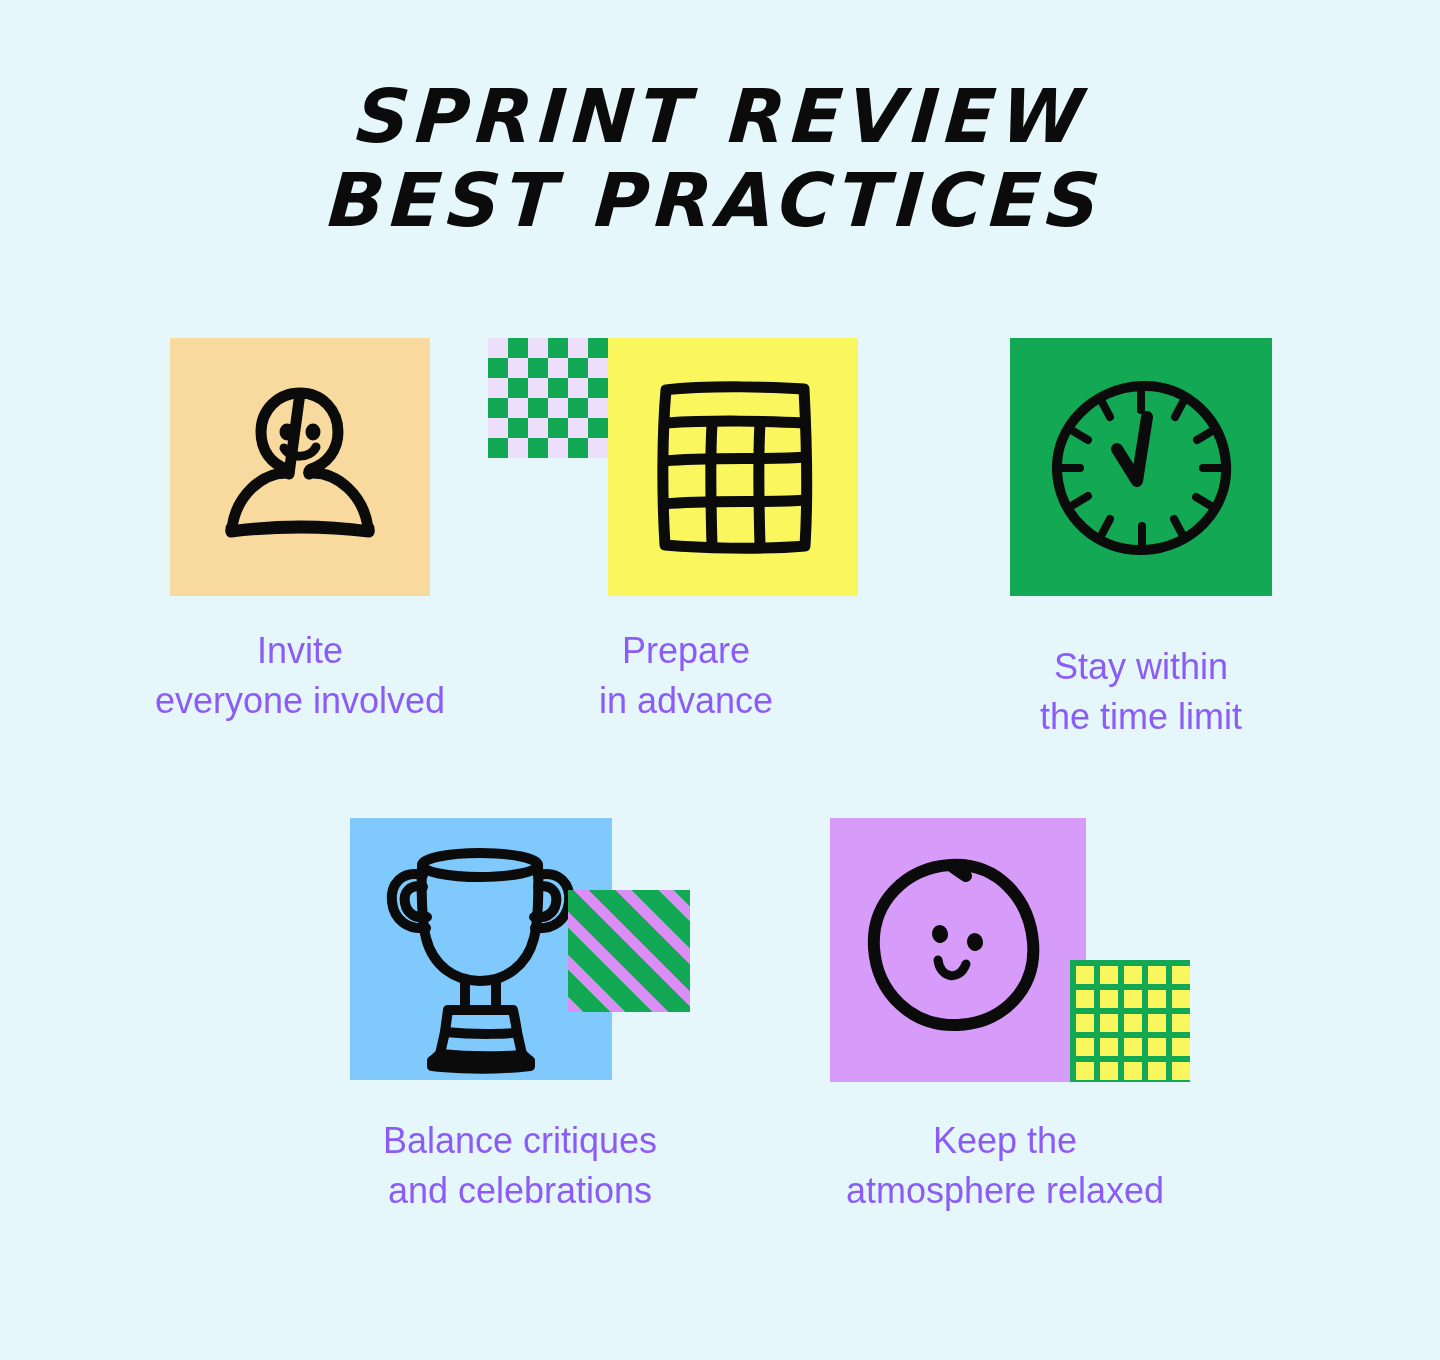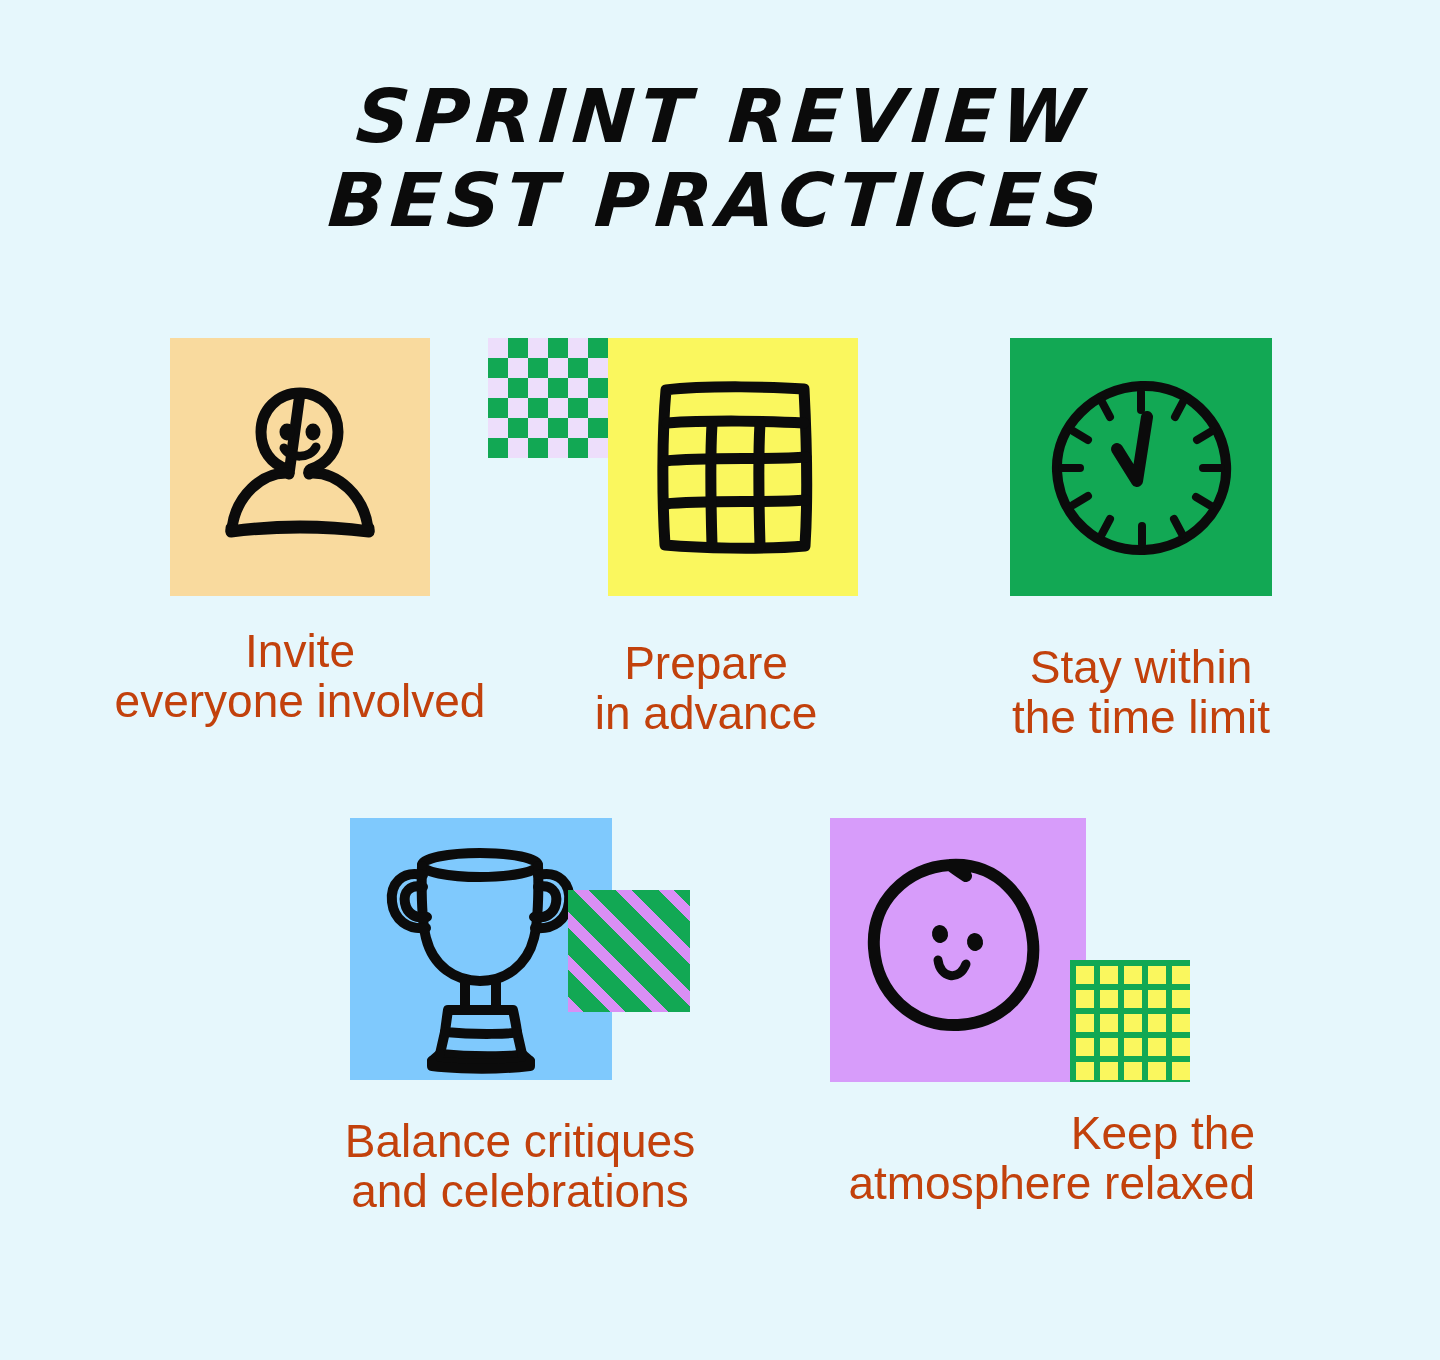--- a/index.html
+++ b/index.html
@@ -39,60 +39,60 @@
     transform: skewX(-4deg);
   }
 
   
   .card {
     position: absolute;
   }
   .caption {
     position: absolute;
     text-align: center;
-    color: #c2410c;
+    color: #8b5cf6;
     font-family: "Liberation Sans", sans-serif;
     font-weight: 400;
-    font-size: 46px;
+    font-size: 36px;
     line-height: 50px;
     white-space: pre-line;
   }
 
   
   #card-invite            { left: 110px;  top: 338px; width: 380px; }
   #card-invite .plate     { position: absolute; left: 60px;  top: 0;  width: 260px; height: 258px; background: #F9DA9E; }
   #card-invite .icon-wrap { position: absolute; left: 60px;  top: 0;  width: 260px; height: 258px; }
   #card-invite .caption   { left: 0;  top: 288px; width: 380px; }
 
   
   #card-prepare            { left: 488px; top: 338px; width: 380px; }
   #card-prepare .checker   { position: absolute; left: 0;   top: 0;   width: 120px; height: 120px; }
   #card-prepare .plate     { position: absolute; left: 120px; top: 0;  width: 250px; height: 258px; background: #FAF75E; }
   #card-prepare .icon-wrap { position: absolute; left: 120px; top: 0;  width: 250px; height: 258px; }
-  #card-prepare .caption   { left: 48px; top: 288px; width: 340px; margin-top: 12px; }
+  #card-prepare .caption   { left: 28px; top: 288px; width: 340px; }
 
   
   #card-time            { left: 1010px; top: 338px; width: 262px; }
   #card-time .plate     { position: absolute; left: 0; top: 0; width: 262px; height: 258px; background: #12A854; }
   #card-time .icon-wrap { position: absolute; left: 0; top: 0; width: 262px; height: 258px; }
   #card-time .caption   { left: -70px; top: 304px; width: 402px; }
 
   
   #card-balance            { left: 350px; top: 818px; width: 340px; }
   #card-balance .plate     { position: absolute; left: 0; top: 0; width: 262px; height: 262px; background: #7FC9FD; }
   #card-balance .icon-wrap { position: absolute; left: 0; top: 0; width: 262px; height: 262px; }
   #card-balance .stripes   { position: absolute; left: 218px; top: 72px; width: 122px; height: 122px; }
   #card-balance .caption   { left: -40px; top: 298px; width: 420px; }
 
   
   #card-relaxed            { left: 830px; top: 818px; width: 360px; }
   #card-relaxed .plate     { position: absolute; left: 0; top: 0; width: 256px; height: 264px; background: #D79CFA; }
   #card-relaxed .icon-wrap { position: absolute; left: 0; top: 0; width: 256px; height: 264px; }
   #card-relaxed .gridpat   { position: absolute; left: 240px; top: 142px; width: 120px; height: 122px; }
-  #card-relaxed .caption   { left: -75px; top: 290px; width: 500px; text-align: right; }
+  #card-relaxed .caption   { left: -75px; top: 298px; width: 500px; }
 
   
   .checker {
     background-color: #EDDEFB;
     background-image:
       linear-gradient(45deg, #12A854 25%, transparent 25%, transparent 75%, #12A854 75%),
       linear-gradient(45deg, #12A854 25%, transparent 25%, transparent 75%, #12A854 75%);
     background-size: 40px 40px;
     background-position: 0 0, 20px 20px;
   }

